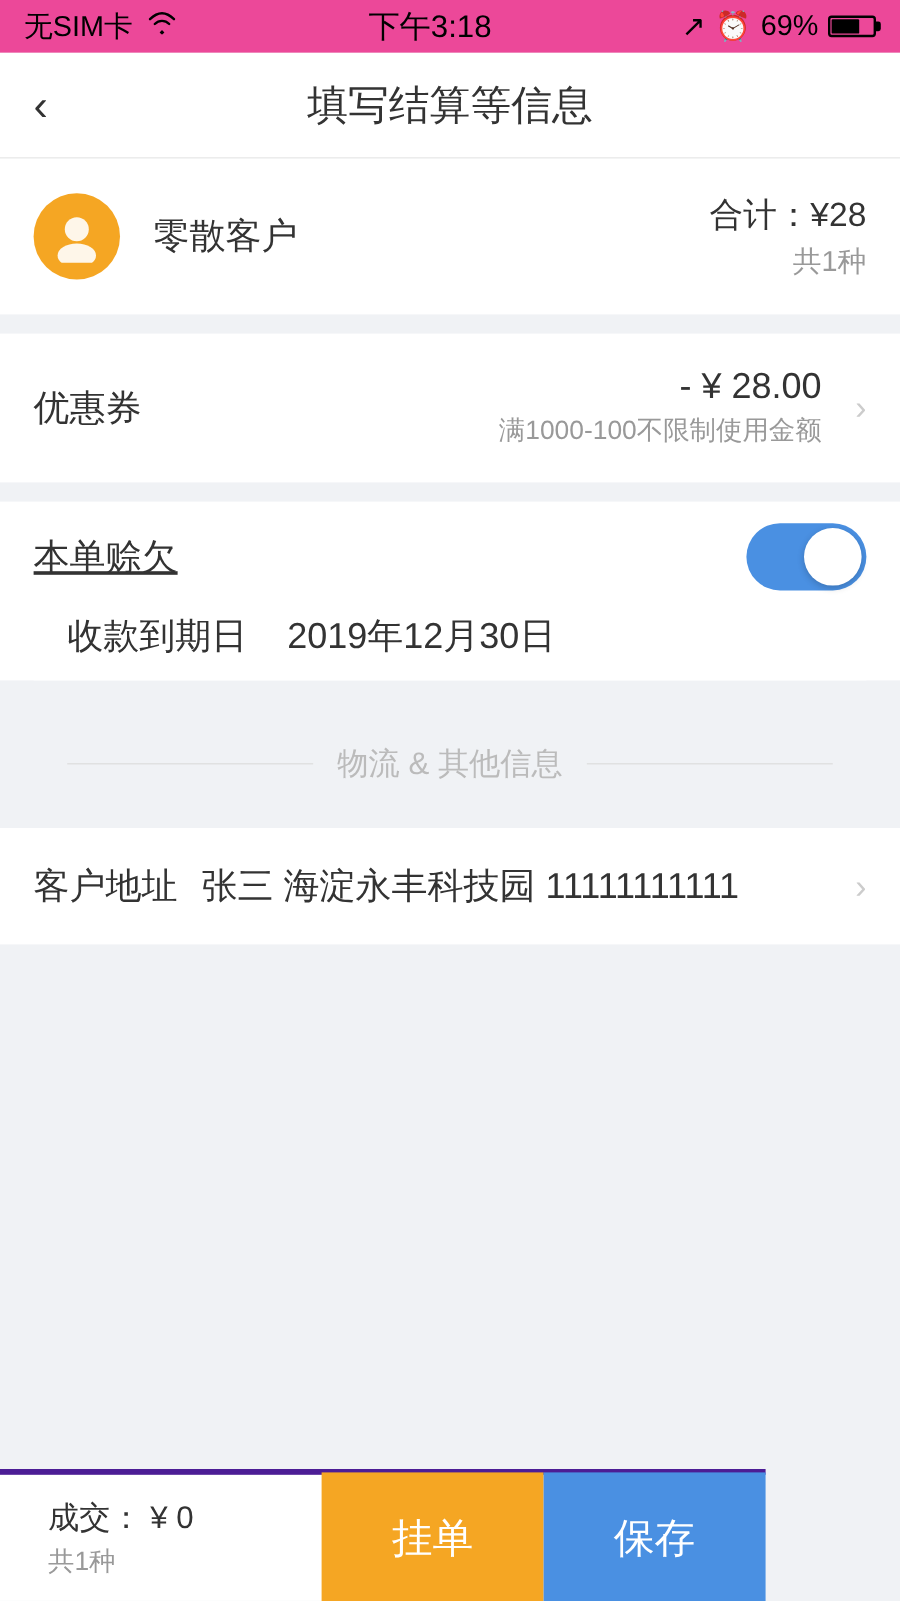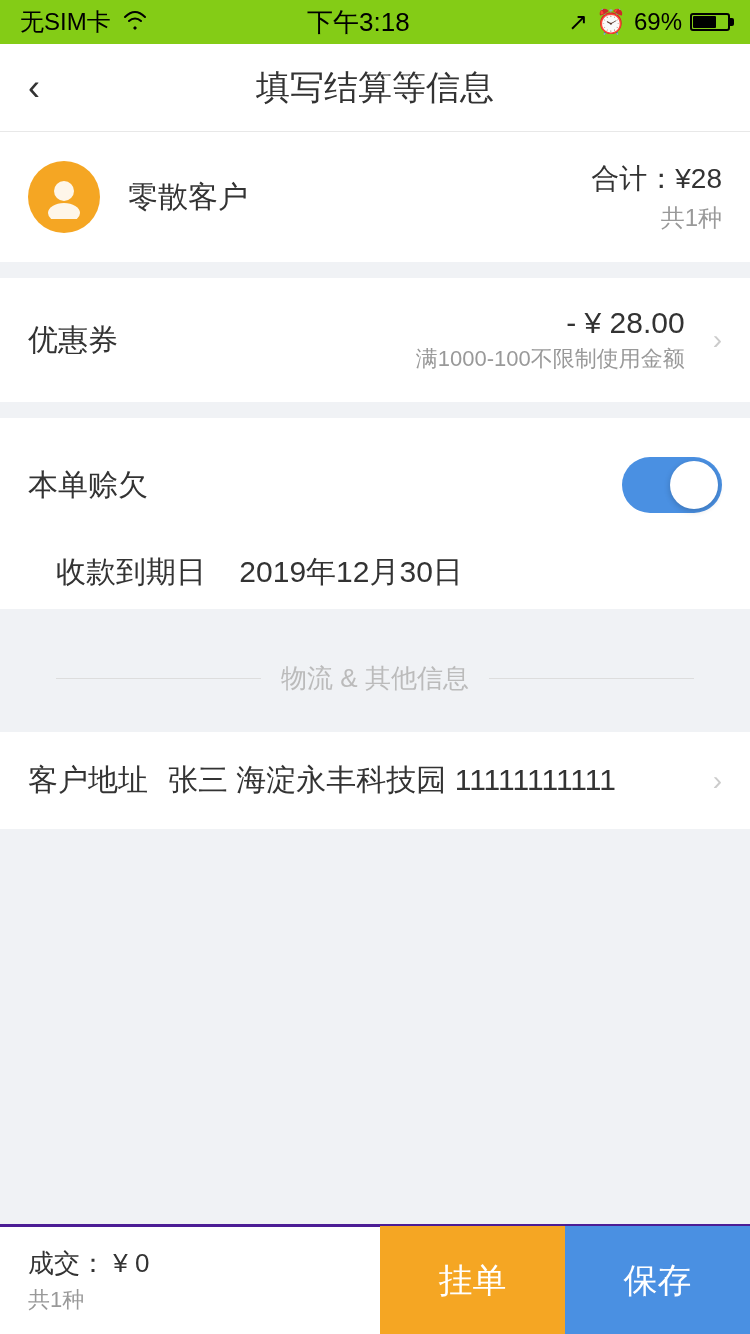--- a/index.html
+++ b/index.html
@@ -11,21 +11,21 @@
       background: #f0f2f5;
       font-size: 28px;
       color: #333;
       position: relative;
     }
 
     
     .status-bar {
       width: 100%;
       height: 44px;
-      background: #84cc16;
+      background: #ec4899;
       display: flex;
       align-items: center;
       justify-content: space-between;
       padding: 0 20px;
       font-size: 24px;
       color: #000;
     }
     .status-left {
       display: flex;
       align-items: center;
@@ -258,21 +258,22 @@
     
     .credit-card {
       background: #fff;
       margin-bottom: 16px;
       padding: 0 28px;
     }
     .credit-row {
       display: flex;
       align-items: center;
       justify-content: space-between;
-      padding: 39px 0;
+      padding: 18px 0;
+      text-decoration: underline;
     }
     .credit-label {
       font-size: 30px;
       color: #333;
     }
     .due-date-row {
       padding: 0 28px 16px;
       background: #fff;
       font-size: 30px;
       color: #333;
@@ -316,26 +317,27 @@
       font-size: 30px;
       color: #333;
       flex: 1;
     }
 
     
     .bottom-bar {
       position: fixed;
       bottom: 0;
       left: 0;
-      width: 750px;
+      width: 638px;
       height: 110px;
       background: #fff;
       display: flex;
       align-items: center;
-      border-top: 3px solid #4c1d95;
+      border-top: 5px solid #4c1d95;
+      padding-left: 12px;
     }
     .bottom-summary {
       flex: 1;
       padding: 0 28px;
     }
     .bottom-deal {
       font-size: 26px;
       color: #333;
     }
     .bottom-count {

